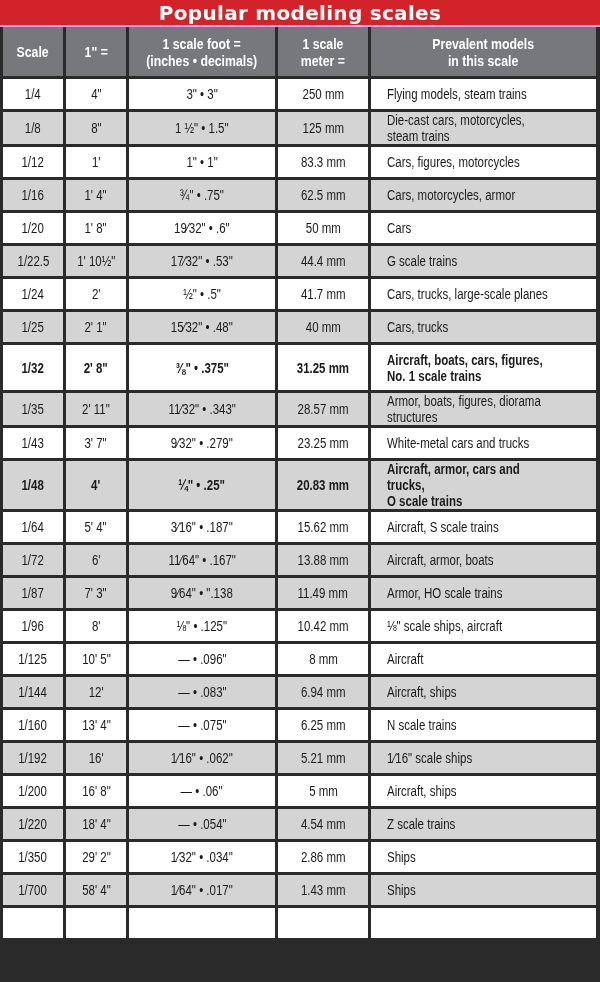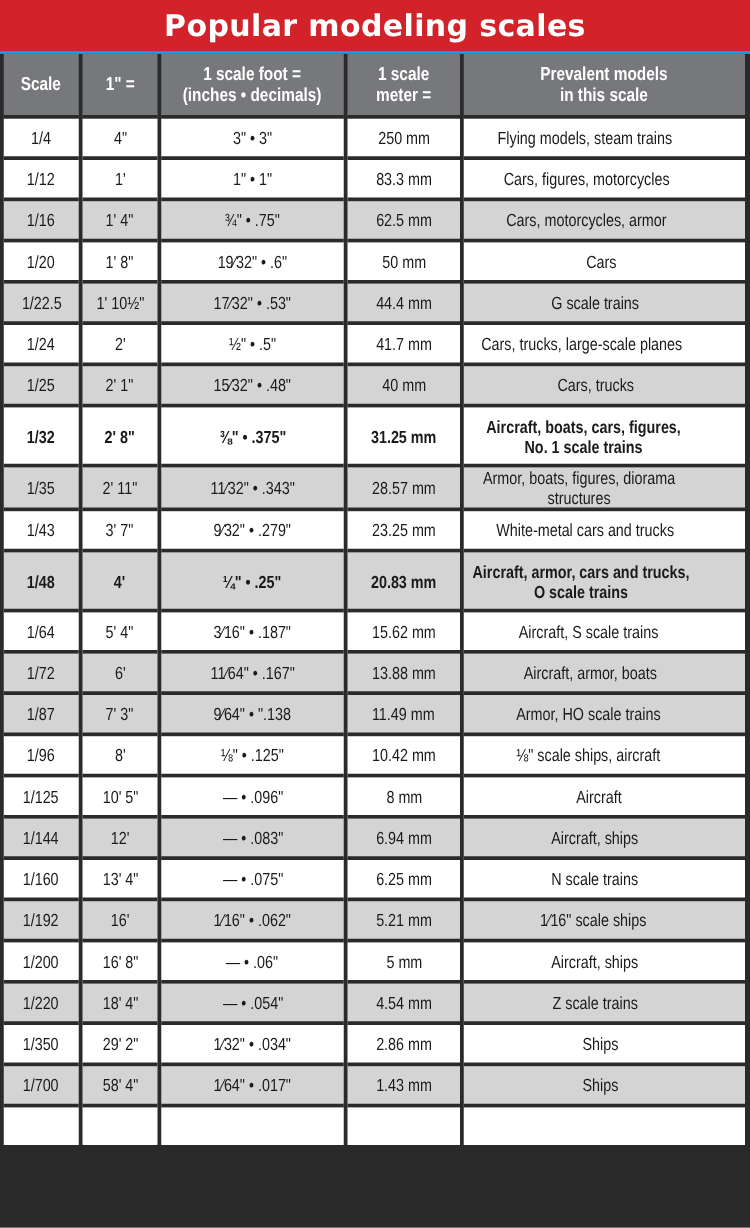--- a/index.html
+++ b/index.html
@@ -1,34 +1,34 @@
 <!DOCTYPE html>
 <html><head>
   <meta charset="utf-8">
   <style>
     html, body { margin: 0; padding: 0; background: #ffffff; }
     body { width: 600px; height: 982px; overflow: hidden; font-family: "Liberation Sans Narrow", "Liberation Sans", sans-serif; }
     .wrap { width: 600px; height: 982px; background: #2a2a2a; box-sizing: border-box; padding: 0 2px 2px 2px; }
     .title {
-      height: 43px; background: #d2232a; color: #ffffff;
-      font-family: "DejaVu Sans", sans-serif; font-weight: bold; font-size: 24px;
+      height: 27px; background: #d2232a; color: #ffffff;
+      font-family: "DejaVu Sans", sans-serif; font-weight: bold; font-size: 20px;
       display: flex; align-items: center; justify-content: center; letter-spacing: 0.3px;
-      border-bottom: 2px solid #0ea5e9; margin: 0 -2px; box-sizing: border-box;
+      border-bottom: 2px solid #f0abfc; margin: 0 -2px; box-sizing: border-box;
     }
     table { border-collapse: separate; border-spacing: 3px 0; width: 599px; margin-left: -2px; table-layout: fixed; }
     th, td { padding: 0; text-align: center; }
     th {
       background: #77787b; color: #ffffff; font-weight: bold; font-size: 15px; line-height: 17px;
       height: 49px; border-bottom: 3px solid #2a2a2a; transform: scaleX(0.86);
     }
     th { transform: none; }
     th span { display: inline-block; transform: scaleX(0.82); white-space: pre-line; }
     td { font-size: 14px; color: #1a1a1a; border-bottom: 3px solid #2a2a2a; }
     td span { display: inline-block; transform: scaleX(0.82); transform-origin: center; white-space: nowrap; }
-    td.models { text-align: center; padding-left: 0; }
+    td.models { text-align: left; padding-left: 16px; }
     td.models span { transform-origin: left center; white-space: pre-line; line-height: 16px; }
     tr.odd td { background: #ffffff; }
     tr.even td { background: #d4d4d4; }
     tr.h1 td { height: 30px; }
     tr.h2 td { height: 45px; font-weight: bold; }
     tr:last-child td { border-bottom: none; }
     .c1 { width: 60px; } .c2 { width: 60px; } .c3 { width: 146px; } .c4 { width: 90px; } .c5 { width: auto; }
   </style>
 </head>
 <body>
@@ -56,20 +56,27 @@
       </tr>
     </thead>
     <tbody id="tbody">
         <tr class="odd h1">
           <td><span>1/4</span></td>
           <td><span>4"</span></td>
           <td><span>3" • 3"</span></td>
           <td><span>250 mm</span></td>
           <td class="models"><span>Flying models, steam trains</span></td>
         </tr>
+        <tr class="even h1">
+          <td><span>1/8</span></td>
+          <td><span>8"</span></td>
+          <td><span>1 ½" • 1.5"</span></td>
+          <td><span>125 mm</span></td>
+          <td class="models"><span>Die-cast cars, motorcycles, steam trains</span></td>
+        </tr>
         <tr class="odd h1">
           <td><span>1/12</span></td>
           <td><span>1'</span></td>
           <td><span>1" • 1"</span></td>
           <td><span>83.3 mm</span></td>
           <td class="models"><span>Cars, figures, motorcycles</span></td>
         </tr>
         <tr class="even h1">
           <td><span>1/16</span></td>
           <td><span>1' 4"</span></td>

